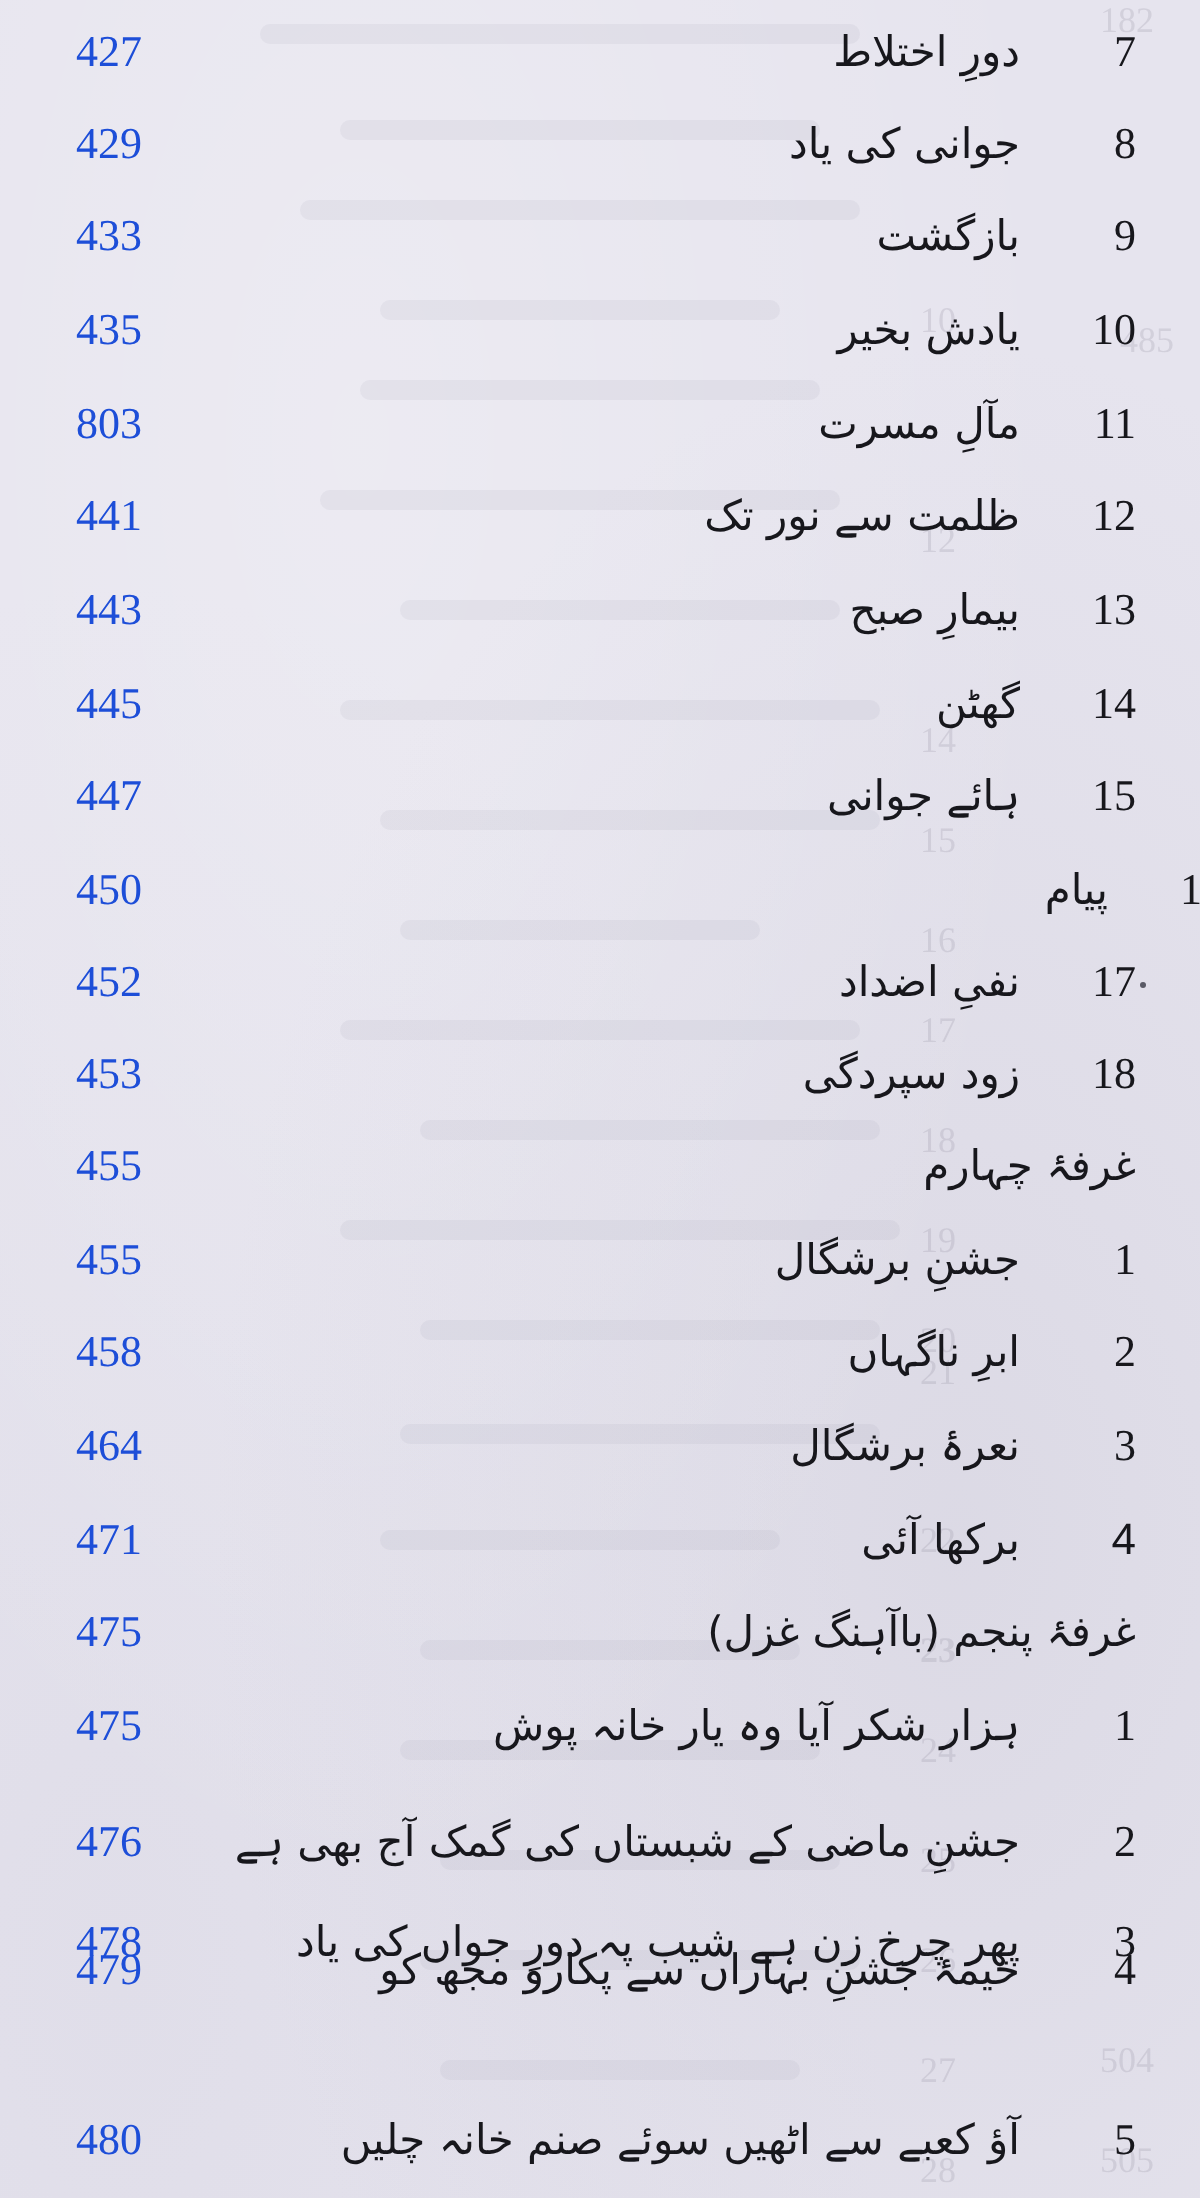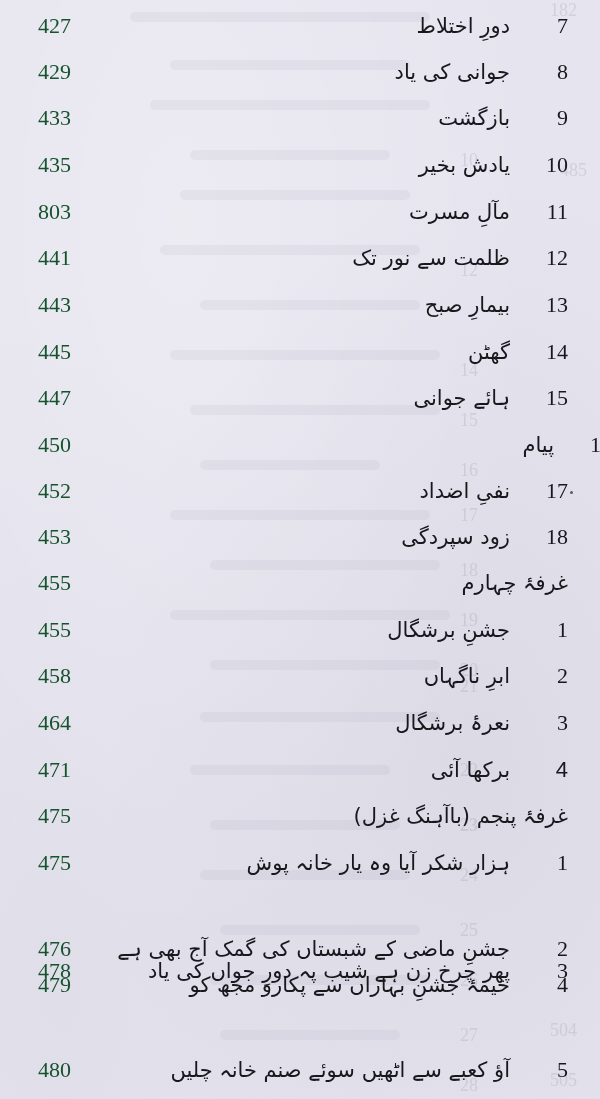--- a/index.html
+++ b/index.html
@@ -50,21 +50,21 @@
       width: 600px;
       height: 36px;
     }
     .page-num {
       position: absolute;
       left: 38px;
       top: 0;
       font-family: "Liberation Serif", serif;
       font-size: 22px;
       line-height: 36px;
-      color: #14532d;
+      color: #1d4ed8;
     }
     .entry-num {
       position: absolute;
       right: 32px;
       width: 40px;
       top: 0;
       text-align: right;
       font-family: "Liberation Serif", serif;
       font-size: 22px;
       line-height: 36px;
@@ -230,21 +230,21 @@
   </div>
   <div class="row section" style="top:798px;">
     <span class="page-num">475</span>
     <span class="title">غرفۂ پنجم (باآہنگ غزل)</span>
   </div>
   <div class="row" style="top:845px;">
     <span class="page-num">475</span>
     <span class="title">ہزار شکر آیا وہ یار خانہ پوش</span>
     <span class="entry-num">1</span>
   </div>
-  <div class="row" style="top:903px;margin-top:28px;">
+  <div class="row" style="top:903px;">
     <span class="page-num">476</span>
     <span class="title">جشنِ ماضی کے شبستاں کی گمک آج بھی ہے</span>
     <span class="entry-num">2</span>
   </div>
   <div class="row" style="top:953px;">
     <span class="page-num">478</span>
     <span class="title">پھر چرخ زن ہے شیب پہ دورِ جواں کی یاد</span>
     <span class="entry-num">3</span>
   </div>
   <div class="row" style="top:967px;text-decoration:underline;">

